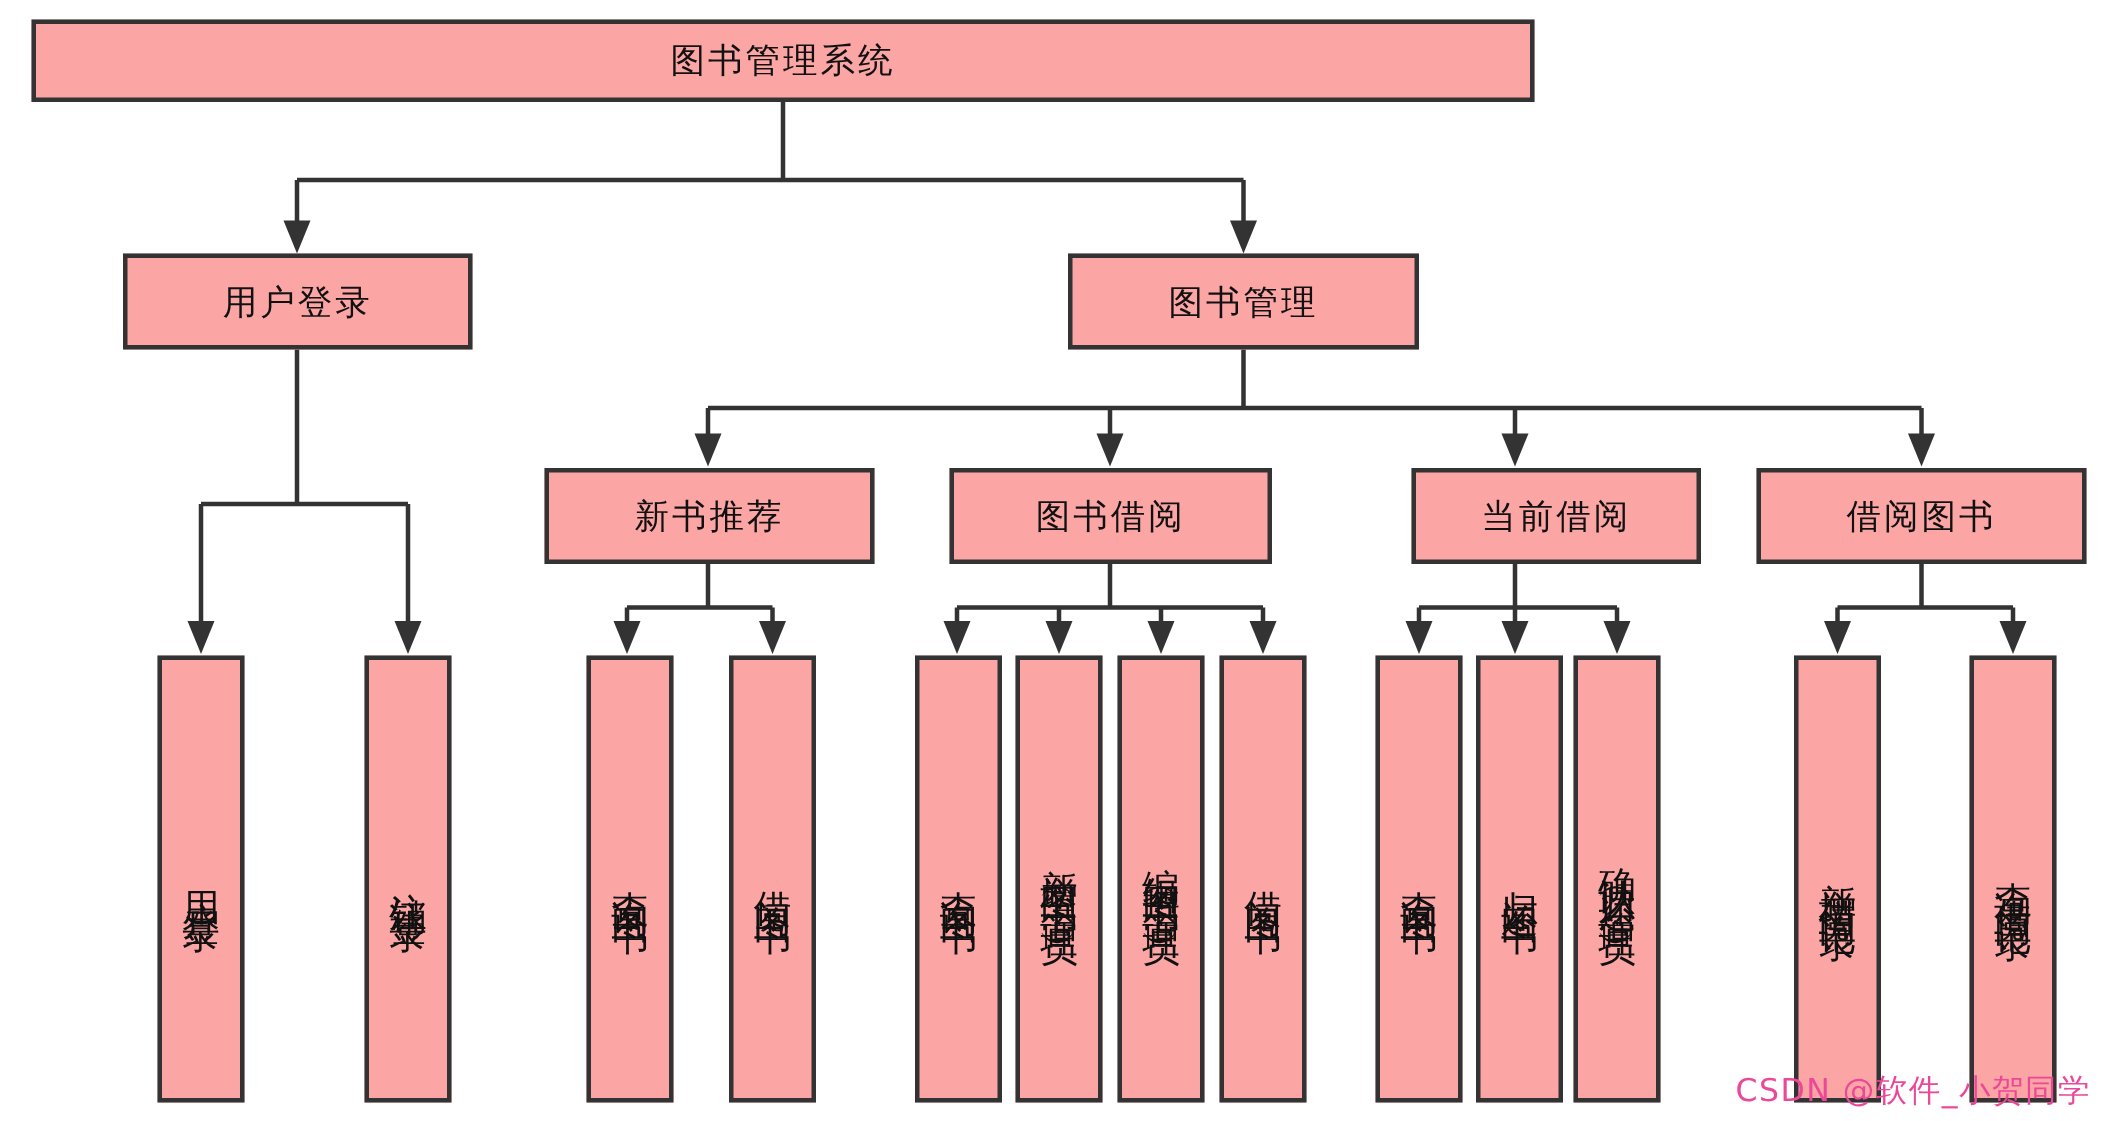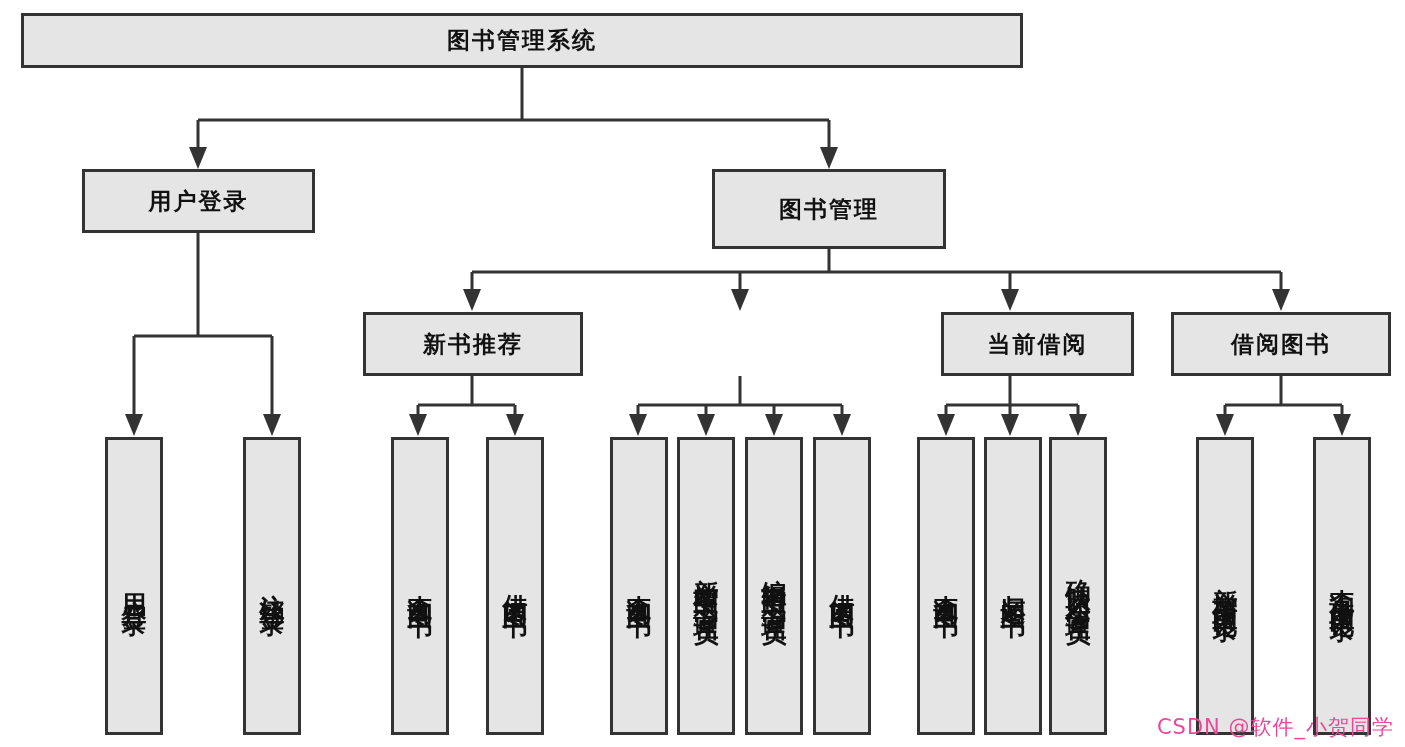--- a/index.html
+++ b/index.html
@@ -23,32 +23,31 @@
     fill: none;
   }
   #connector-layer polygon {
     fill: #333333;
     stroke: none;
   }
   .box {
     position: absolute;
     box-sizing: border-box;
     border: 3px solid #333333;
-    background: #e5e5e5;
+    background: #fca5a5;
     display: flex;
     align-items: center;
     justify-content: center;
     color: #111111;
     white-space: nowrap;
-    font-weight: bold;
   }
   .h-label { font-size: 23px; letter-spacing: 2px; }
   .root  { left: 21px;  top: 13px;  width: 1002px; height: 55px; }
   .lv1-a { left: 82px;  top: 169px; width: 233px;  height: 64px; }
-  .lv1-b { left: 712px; top: 169px; width: 234px;  height: 80px; }
+  .lv1-b { left: 712px; top: 169px; width: 234px;  height: 64px; }
   .lv2   { top: 312px; height: 64px; }
   .lv2-a { left: 363px;  width: 220px; }
   .lv2-b { left: 633px;  width: 215px; }
   .lv2-c { left: 941px;  width: 193px; }
   .lv2-d { left: 1171px; width: 220px; }
   .leaf {
     top: 437px;
     width: 58px;
     height: 298px;
     writing-mode: vertical-rl;
@@ -120,20 +119,21 @@
       <polygon points="1333,414 1351,414 1342,436"></polygon>
     </g>
   </svg>
 
   <div class="box root h-label">图书管理系统</div>
 
   <div class="box lv1-a h-label">用户登录</div>
   <div class="box lv1-b h-label">图书管理</div>
 
   <div class="box lv2 lv2-a h-label">新书推荐</div>
+  <div class="box lv2 lv2-b h-label">图书借阅</div>
   <div class="box lv2 lv2-c h-label">当前借阅</div>
   <div class="box lv2 lv2-d h-label">借阅图书</div>
 
   <div class="box leaf lf1">用户登录</div>
   <div class="box leaf lf2">注销登录</div>
   <div class="box leaf lf3">查询图书</div>
   <div class="box leaf lf4">借阅图书</div>
   <div class="box leaf lf5">查询图书</div>
   <div class="box leaf lf6">新增图书（管理员）</div>
   <div class="box leaf lf7">编辑图书（管理员）</div>

